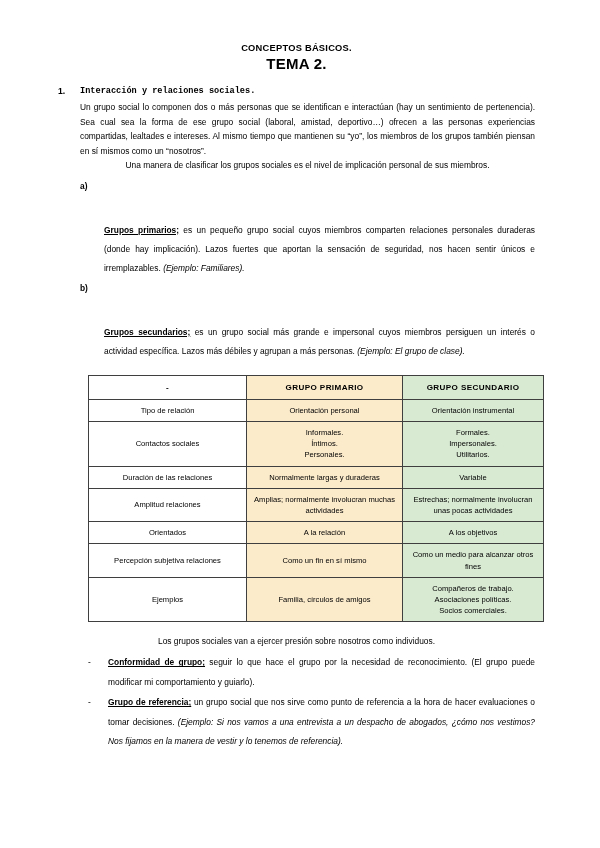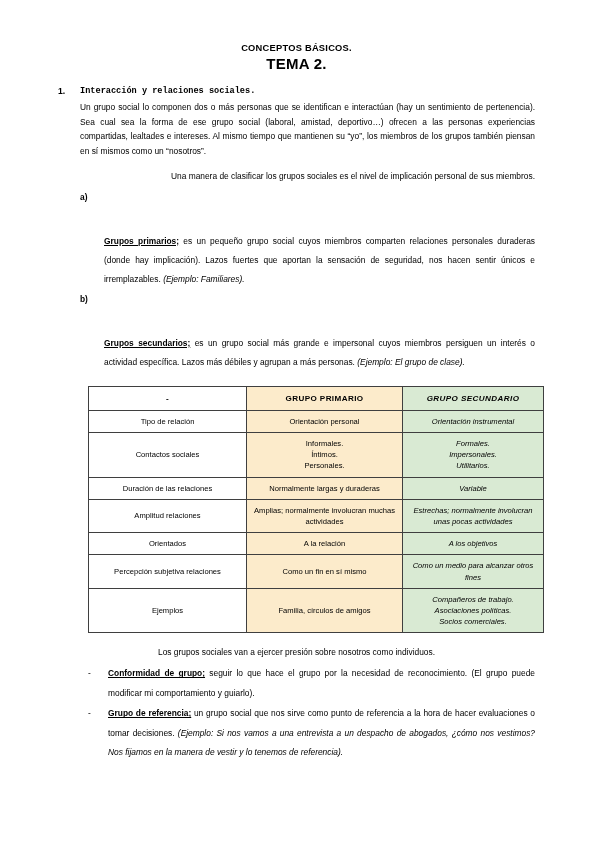--- a/index.html
+++ b/index.html
@@ -63,22 +63,21 @@
 
   
   .para {
     font-size: 8.4px;
     line-height: 14.6px;
     text-align: justify;
     margin: 0 0 0 22px;
     padding: 0;
   }
   .para.loose {
-    text-align: right;
-    margin-top: 11px;
+    text-align: center;
     line-height: 15.2px;
   }
 
   
   .lettered {
     margin: 3px 0 0 0;
     padding: 0;
     list-style: none;
   }
   .lettered li {
@@ -127,21 +126,21 @@
     font-size: 7.6px;
     line-height: 11.2px;
     padding: 5px 4px;
   }
   table.compare col.c1 { width: 158px; }
   table.compare col.c2 { width: 156px; }
   table.compare col.c3 { width: 141px; }
 
   td.col-a { background: #ffffff; }
   td.col-b { background: #fcebcb; }
-  td.col-c { background: #d9ead3; font-style: italic; }
+  td.col-c { background: #d9ead3; }
 
   tr.head td {
     font-weight: bold;
     font-size: 8.1px;
     letter-spacing: 0.4px;
     padding: 6px 4px;
   }
 
   
   .after-table {

